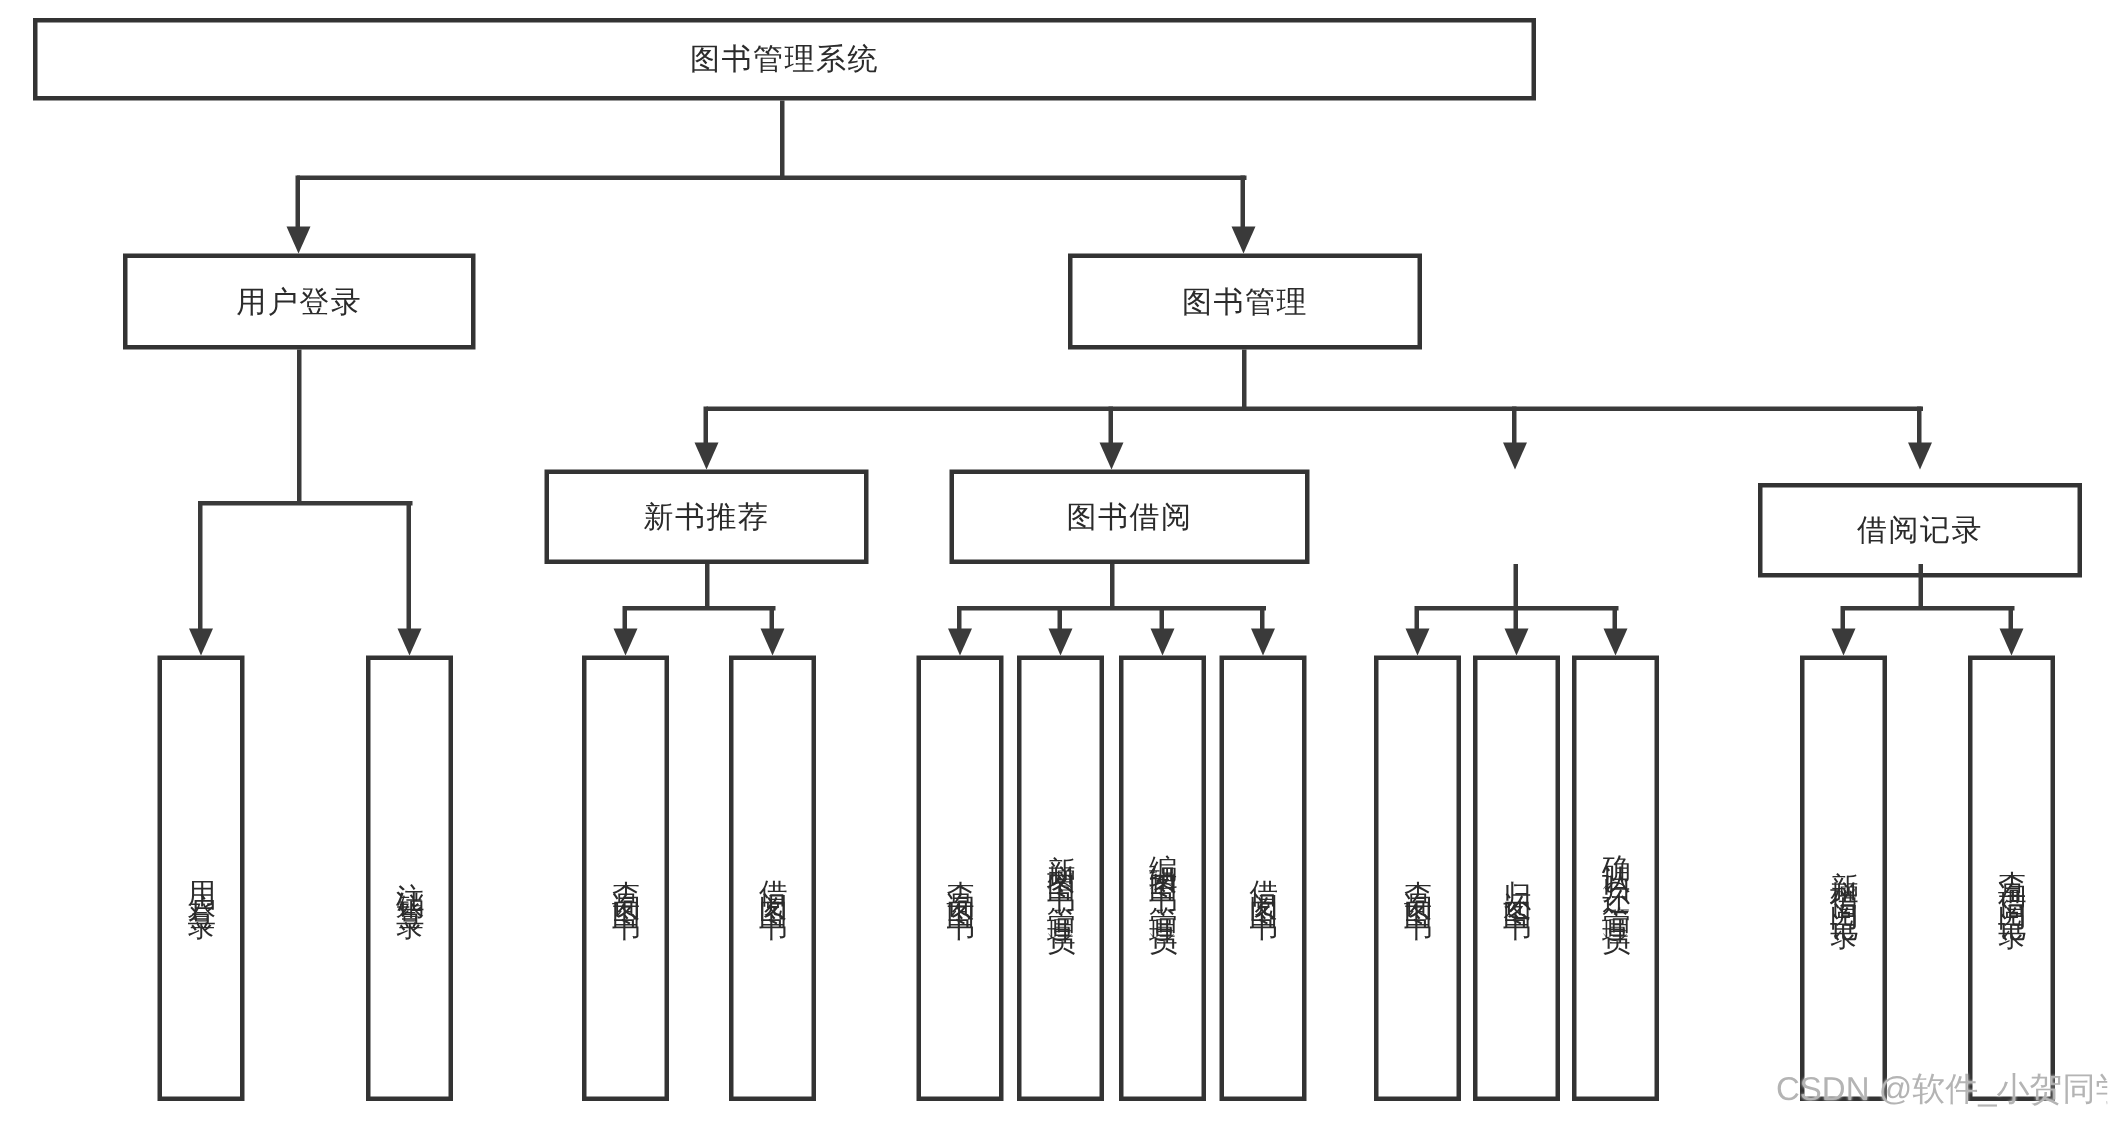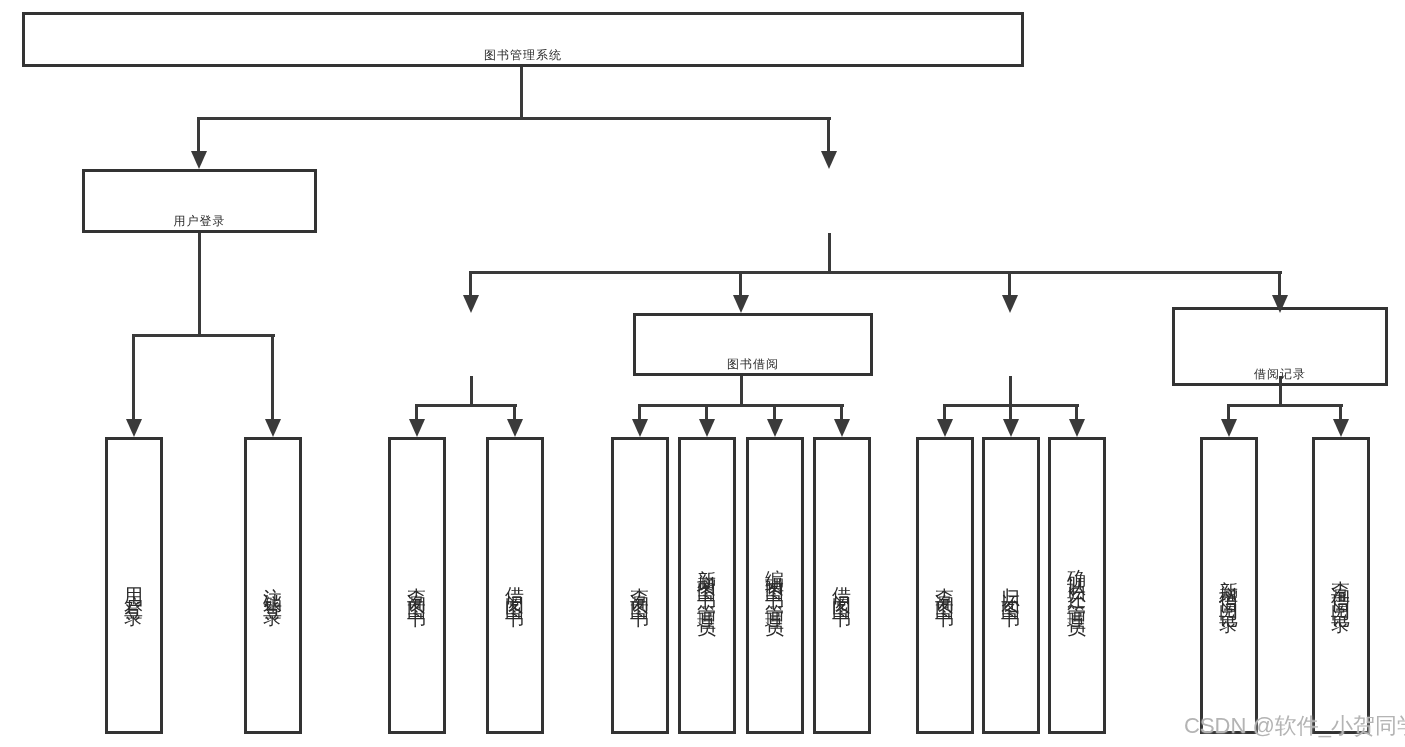--- a/index.html
+++ b/index.html
@@ -11,22 +11,22 @@
   }
   html,body{margin:0;padding:0;background:var(--background);}
   body{font-family:"Liberation Sans","DejaVu Sans",sans-serif;color:var(--text);}
   #stage{position:relative;width:1405px;height:747px;background:var(--background);overflow:hidden;}
 
   
   .node{
     position:absolute;
     border:3px solid var(--box-border);
     background:var(--background);
-    display:flex;align-items:flex-end;justify-content:center;
-    font-size:12px;letter-spacing:1px;color:var(--text);
+    display:flex;align-items:center;justify-content:center;
+    font-size:20px;letter-spacing:1px;color:var(--text);
     box-sizing:border-box;
     font-family:Liberation Mono, monospace;
   }
 
   
   .leaf{
     position:absolute;
     top:437px;height:297px;width:58px;
     border:3px solid var(--box-border);
     background:var(--background);
@@ -69,25 +69,31 @@
 
 <div id="stage">
 
   <div class="node" style="left:22px;top:12px;width:1002px;height:55px;">
     <span>图书管理系统</span>
   </div>
 
   <div class="node" style="left:82px;top:169px;width:235px;height:64px;">
     <span>用户登录</span>
   </div>
-
+  <div class="node" style="left:712px;top:169px;width:236px;height:64px;">
+    <span>图书管理</span>
+  </div>
+
+  <div class="node" style="left:363px;top:313px;width:216px;height:63px;">
+    <span>新书推荐</span>
+  </div>
   <div class="node" style="left:633px;top:313px;width:240px;height:63px;">
     <span>图书借阅</span>
   </div>
-  <div class="node" style="left:1172px;top:307px;width:216px;height:79px;">
+  <div class="node" style="left:1172px;top:322px;width:216px;height:63px;">
     <span>借阅记录</span>
   </div>
 
   <div class="leaf" style="left:105px;">
       <span>用户登录</span>
     </div>
   <div class="leaf" style="left:244px;">
       <span>注销登录</span>
     </div>
   <div class="leaf" style="left:388px;">

